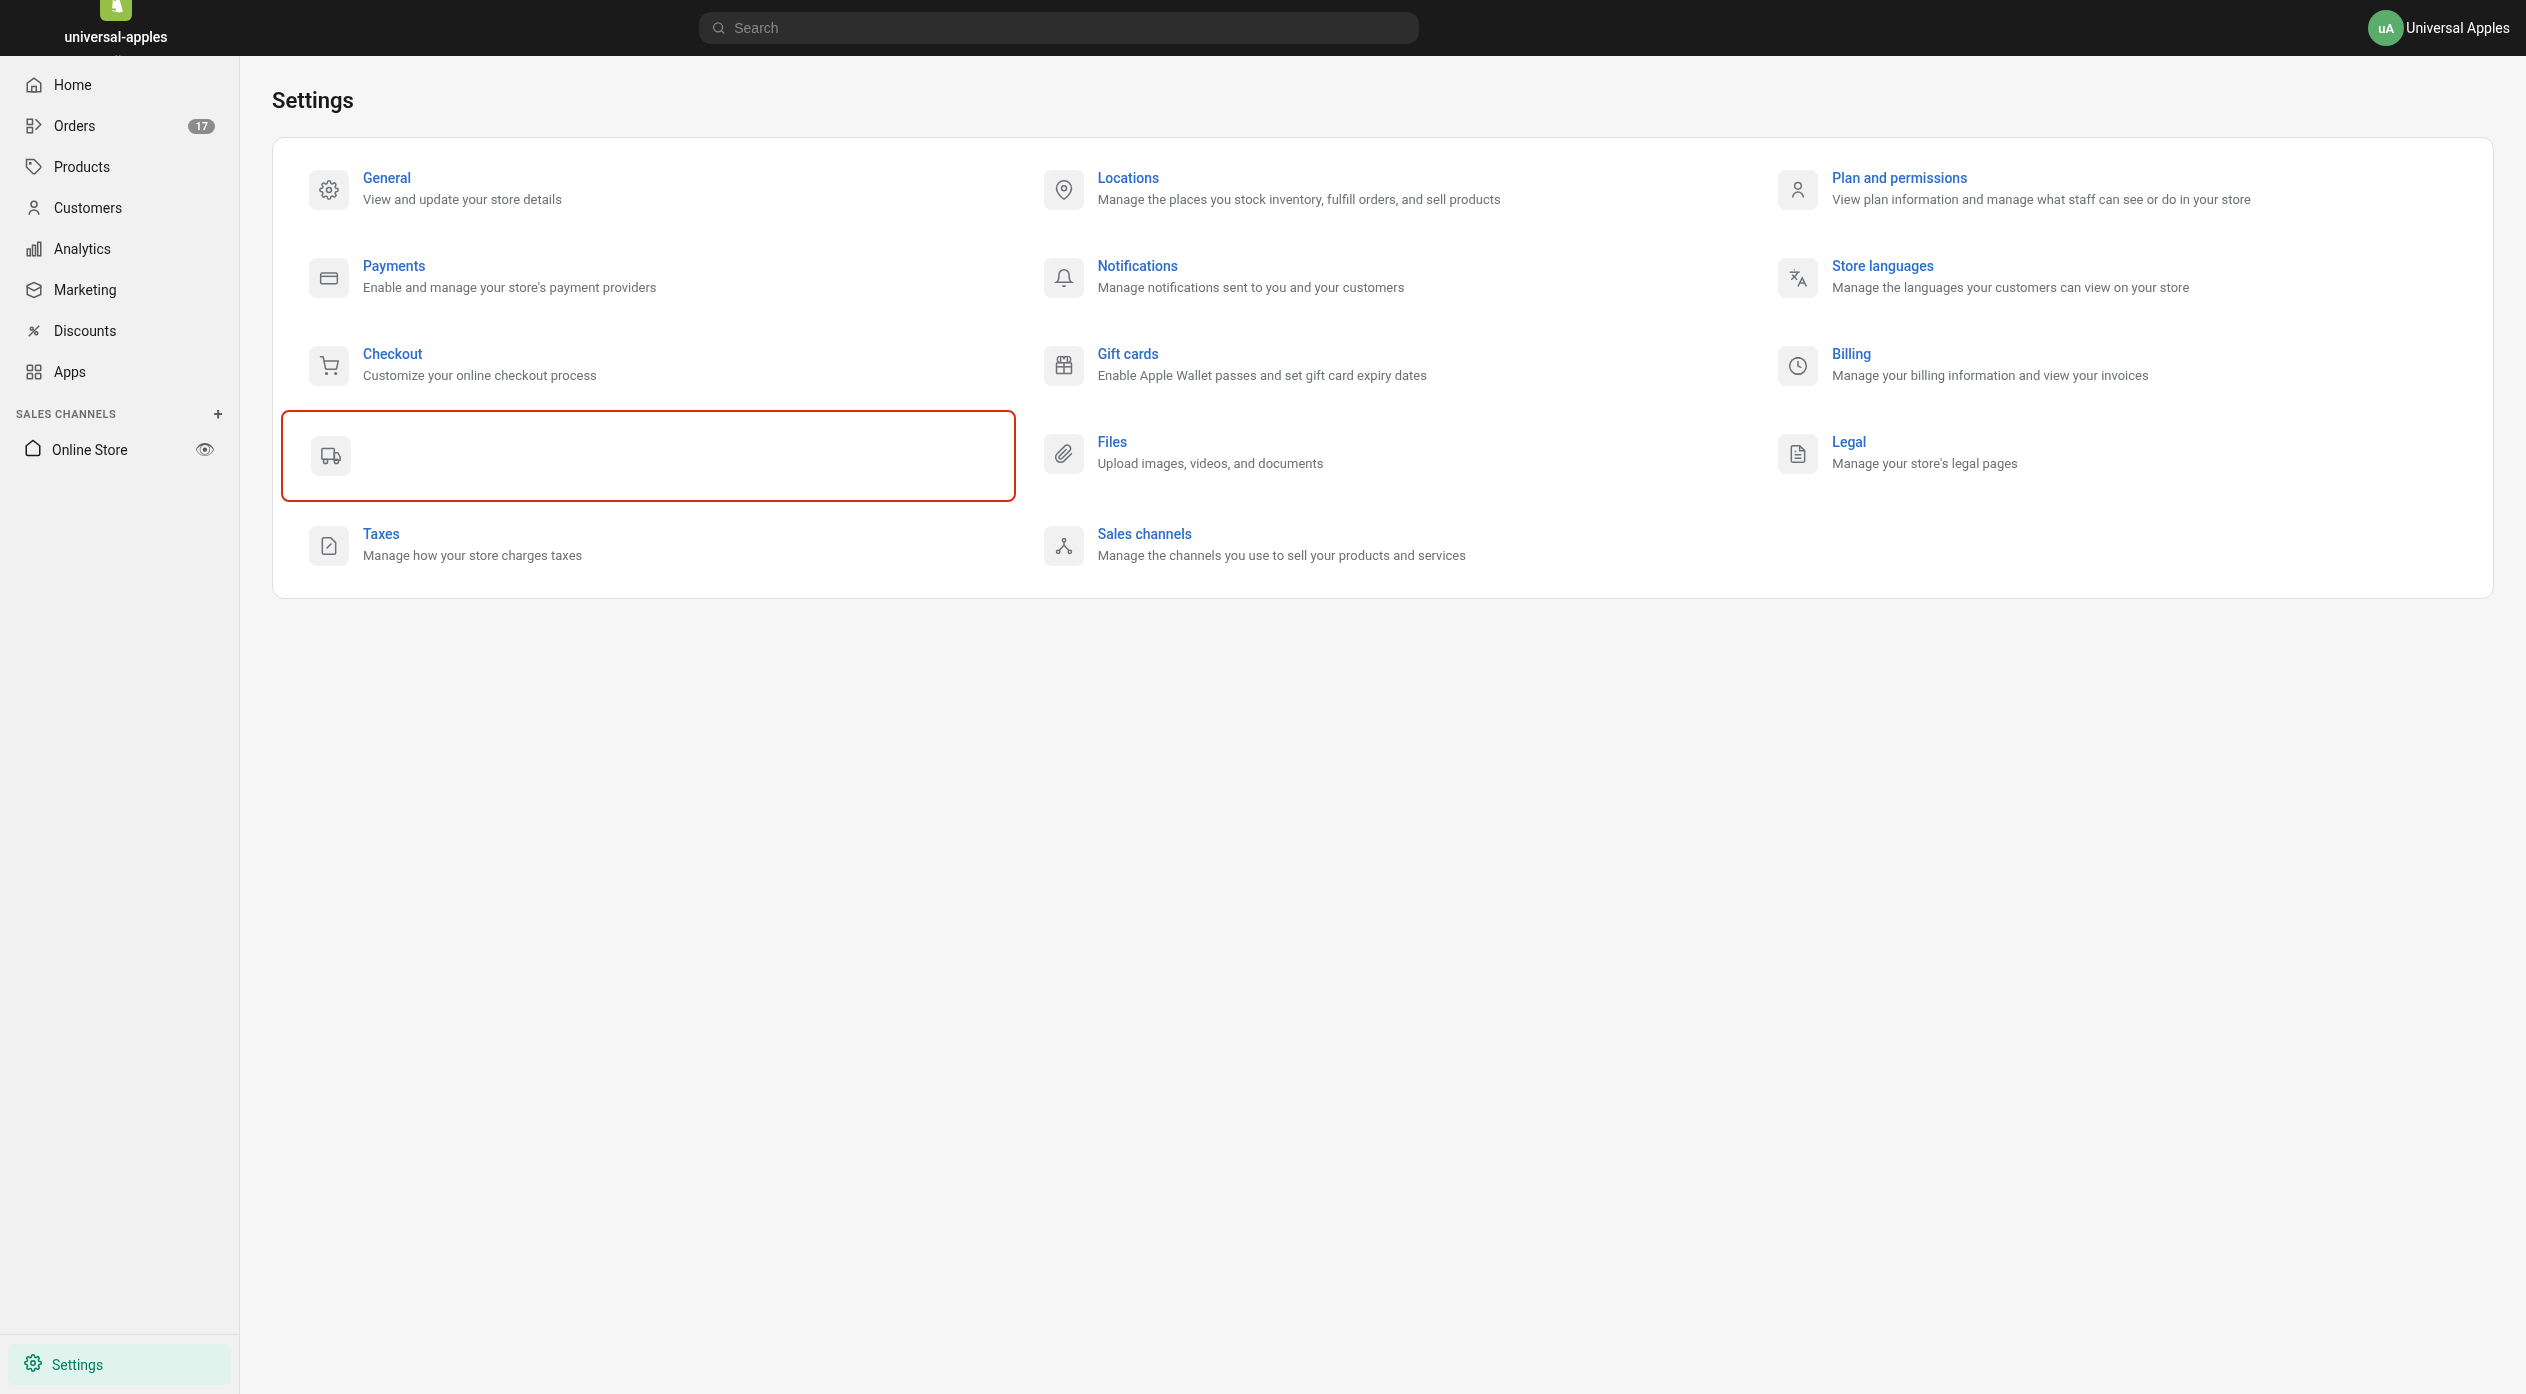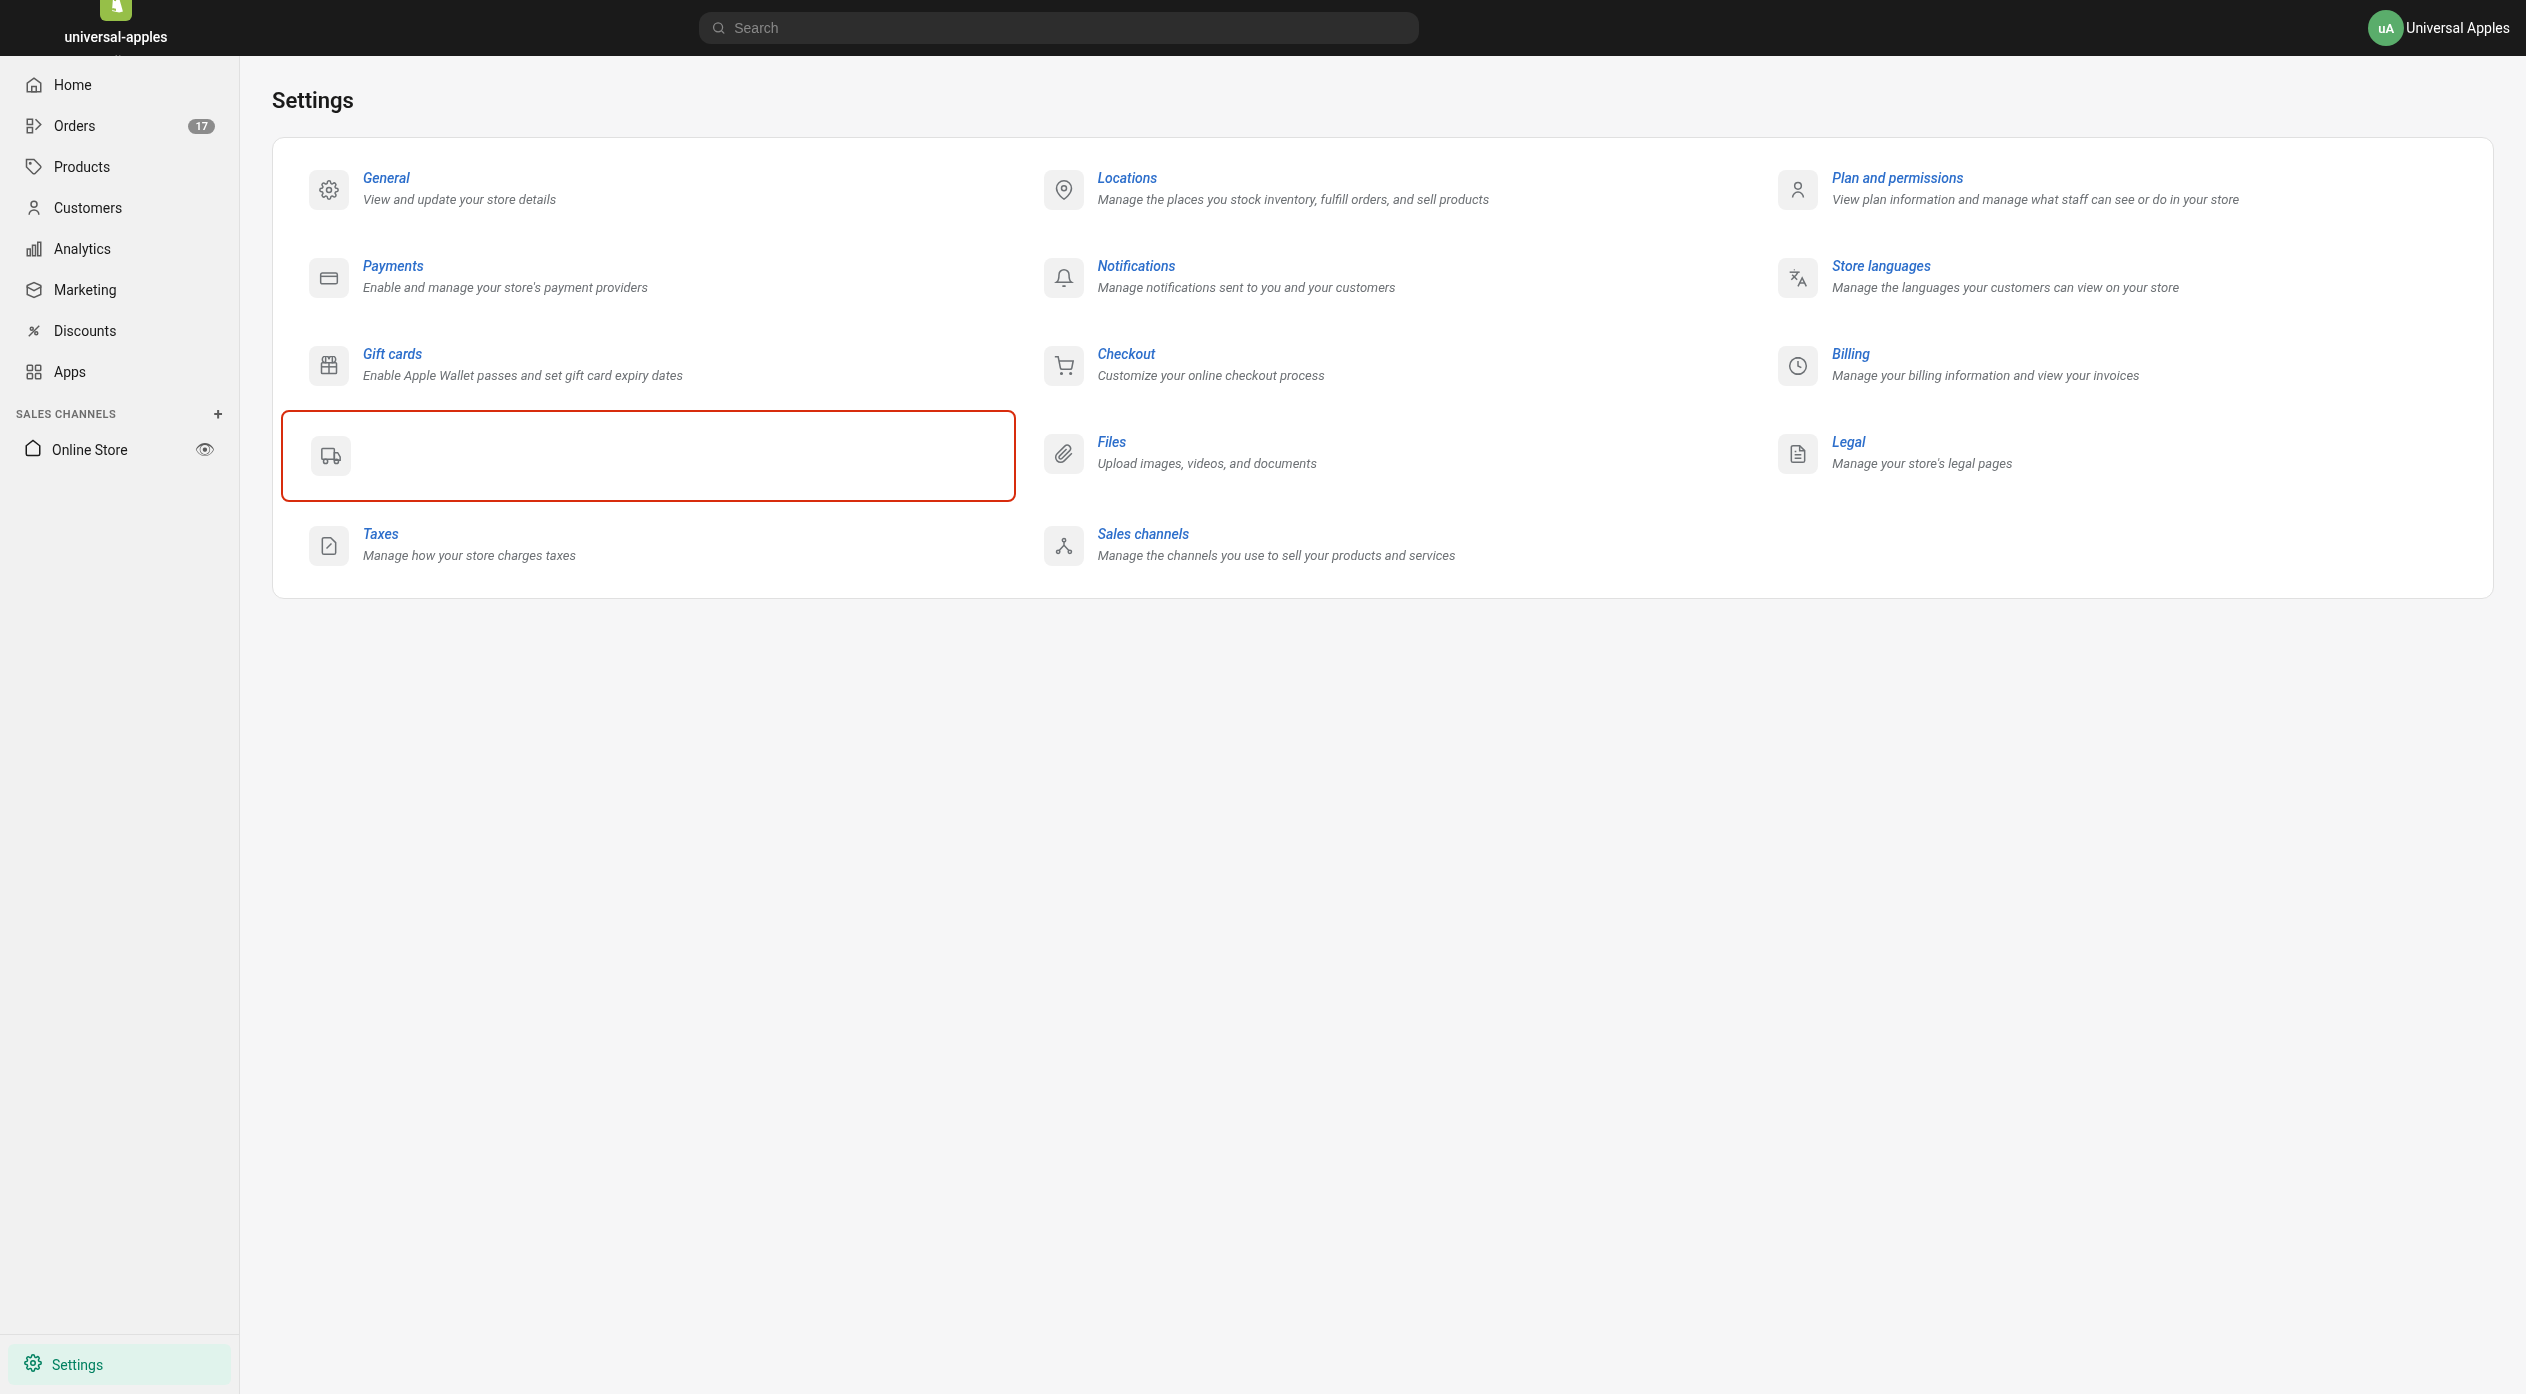--- a/index.html
+++ b/index.html
@@ -78,21 +78,21 @@
     .settings-item {
       display: flex; align-items: flex-start; gap: 14px; padding: 24px 28px; cursor: pointer; border-radius: 8px; position: relative;
     }
     .settings-item.highlighted {
       border: 2px solid #d82c0d; border-radius: 8px;
     }
     .settings-item-icon {
       width: 40px; height: 40px; background: #f1f1f1; border-radius: 8px; display: flex; align-items: center; justify-content: center; flex-shrink: 0; color: #6d7175;
     }
     .settings-item-icon svg { width: 20px; height: 20px; }
-    .settings-item-content { flex: 1; font-style: italic; }
+    .settings-item-content { flex: 1; }
     .settings-item-title { color: #2c6ecb; font-size: 14px; font-weight: 500; margin-bottom: 4px; }
     .settings-item-desc { color: #6d7175; font-size: 13px; line-height: 1.5; }
   </style>
 </head>
 <body>
 
 <div class="topbar">
   <div class="topbar-brand">
     <div class="shopify-logo">
       <svg viewBox="0 0 24 24" fill="white">
@@ -316,48 +316,48 @@
               </svg>
             </div>
             <div class="settings-item-content">
               <div class="settings-item-title">Store languages</div>
               <div class="settings-item-desc">Manage the languages your customers can view on your store</div>
             </div>
           </div>
           <div class="settings-item">
             <div class="settings-item-icon">
               <svg width="20" height="20" viewBox="0 0 24 24" fill="none" stroke="currentColor" stroke-width="1.8">
+                <circle cx="9" cy="21" r="1"></circle>
+                <circle cx="20" cy="21" r="1"></circle>
+                <path d="M1 1h4l2.68 13.39a2 2 0 001.99 1.61h9.72a2 2 0 001.99-1.61L23 6H6"></path>
+              </svg>
+            </div>
+            <div class="settings-item-content">
+              <div class="settings-item-title">Checkout</div>
+              <div class="settings-item-desc">Customize your online checkout process</div>
+            </div>
+          </div>
+          <div class="settings-item">
+            <div class="settings-item-icon">
+              <svg width="20" height="20" viewBox="0 0 24 24" fill="none" stroke="currentColor" stroke-width="1.8">
                 <rect x="3" y="8" width="18" height="13" rx="1"></rect>
                 <path d="M12 8v13"></path>
                 <path d="M3 13h18"></path>
                 <path d="M8 8a4 4 0 010-8 4 4 0 014 4c0-2.21-1.79-4-4-4z"></path>
                 <path d="M16 8a4 4 0 000-8 4 4 0 00-4 4c0-2.21 1.79-4 4-4z"></path>
               </svg>
             </div>
             <div class="settings-item-content">
               <div class="settings-item-title">Gift cards</div>
               <div class="settings-item-desc">Enable Apple Wallet passes and set gift card expiry dates</div>
             </div>
           </div>
           <div class="settings-item">
             <div class="settings-item-icon">
               <svg width="20" height="20" viewBox="0 0 24 24" fill="none" stroke="currentColor" stroke-width="1.8">
-                <circle cx="9" cy="21" r="1"></circle>
-                <circle cx="20" cy="21" r="1"></circle>
-                <path d="M1 1h4l2.68 13.39a2 2 0 001.99 1.61h9.72a2 2 0 001.99-1.61L23 6H6"></path>
-              </svg>
-            </div>
-            <div class="settings-item-content">
-              <div class="settings-item-title">Checkout</div>
-              <div class="settings-item-desc">Customize your online checkout process</div>
-            </div>
-          </div>
-          <div class="settings-item">
-            <div class="settings-item-icon">
-              <svg width="20" height="20" viewBox="0 0 24 24" fill="none" stroke="currentColor" stroke-width="1.8">
                 <circle cx="12" cy="12" r="10"></circle>
                 <path d="M12 6v6l4 2"></path>
                 <path d="M9 2h6M9 22h6"></path>
               </svg>
             </div>
             <div class="settings-item-content">
               <div class="settings-item-title">Billing</div>
               <div class="settings-item-desc">Manage your billing information and view your invoices</div>
             </div>
           </div>

